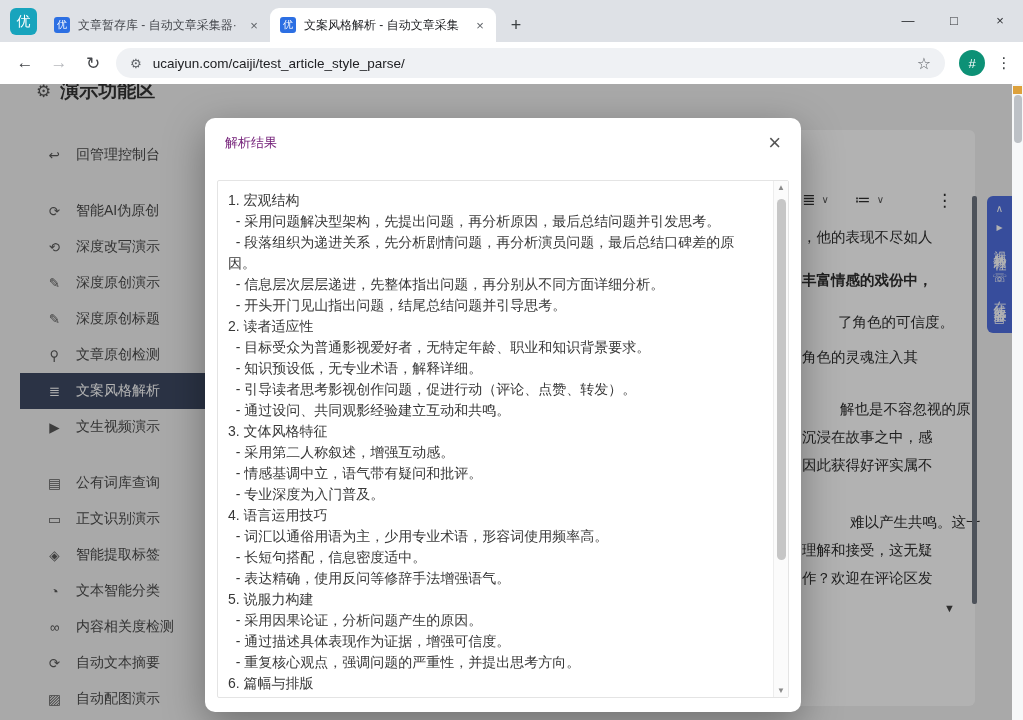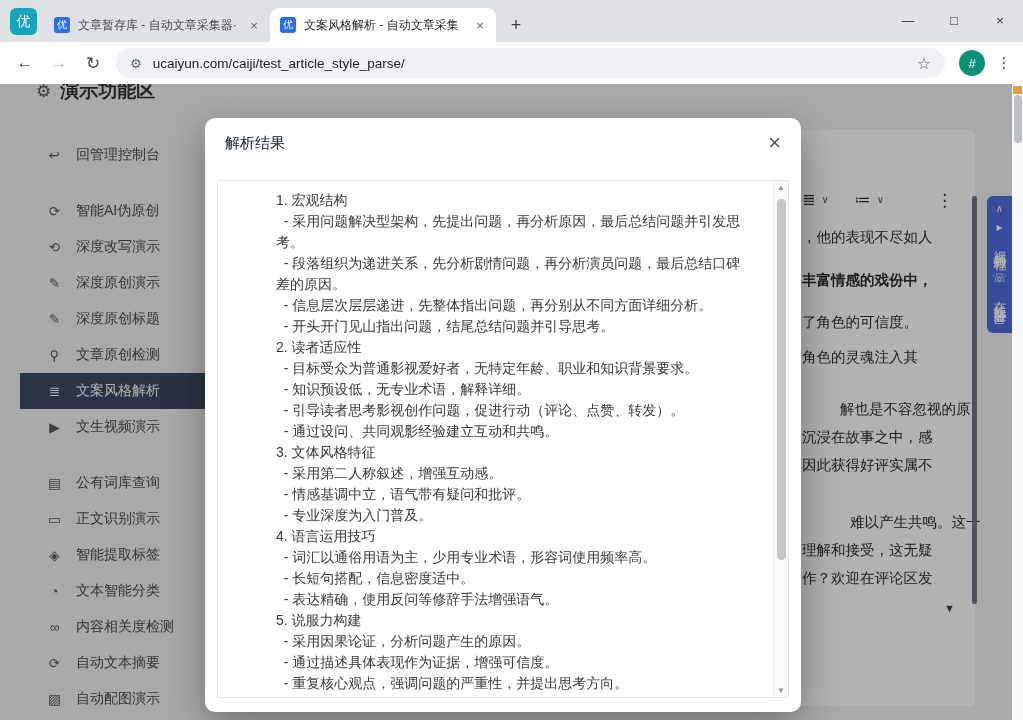--- a/index.html
+++ b/index.html
@@ -77,26 +77,26 @@
   .fb-divider { width:13px; height:1px; background:rgba(255,255,255,.55); margin:3px 0; }
   .fb-footer { font-size:12px; margin-top:2px; }
 
   .dim-overlay { position:absolute; inset:0; background:rgba(0,0,0,.30); z-index:5; }
 
   
   .modal { position:absolute; left:205px; top:34px; width:596px; height:594px; background:#fff;
     border-radius:10px; box-shadow:0 12px 40px rgba(0,0,0,.35); z-index:10; }
   .modal-header { height:50px; display:flex; align-items:center; justify-content:space-between;
     padding:0 20px; }
-  .modal-title { font-size:15px; color:#0f172a; }
+  .modal-title { font-size:13px; color:#701a75; }
   .modal-close { font-size:22px; color:#555; line-height:1; }
   .modal-body { position:absolute; left:12px; right:12px; top:62px; bottom:14px;
     border:1px solid #e4e4e4; border-radius:2px; padding:9px 34px 0 10px; overflow:hidden;
     font-size:14px; line-height:21px; color:#383838; }
-  .result-line { white-space:pre-wrap;margin-left:48px; }
+  .result-line { white-space:pre-wrap; }
   .modal-scrollbar { position:absolute; right:13px; top:63px; bottom:15px; width:15px;
     background:#fbfbfb; border-left:1px solid #ededed; display:flex; flex-direction:column;
     align-items:center; justify-content:space-between; padding:2px 0; }
   .sb-arrow { font-size:8px; color:#8a8a8a; }
   .sb-thumb { position:absolute; left:3px; top:18px; width:9px; height:70%;
     background:#c6c6c6; border-radius:5px; }
 
   
   .browser-scrollbar { position:absolute; right:0; top:84px; width:11px; height:636px;
     background:#f7f8f9; z-index:8; }
@@ -238,21 +238,21 @@
     <span class="tb-group">
       <span>≔</span>
       <span class="chev">∨</span>
     </span>
   </div>
   <div class="editor-kebab">⋮</div>
 
   <div class="fragments-layer">
       <div class="fragment" style="top: 144px;">，他的表现不尽如人</div>
       <div class="fragment" style="top: 187px; font-weight: bold;">丰富情感的戏份中，</div>
-      <div class="fragment" style="top: 229px;">了角色的可信度。</div>
+      <div class="fragment" style="top: 229px; margin-left: 36px;">了角色的可信度。</div>
       <div class="fragment" style="top: 264px; text-align: right;">角色的灵魂注入其</div>
       <div class="fragment" style="top: 316px; padding-left: 38px;">解也是不容忽视的原</div>
       <div class="fragment" style="top: 344px;">沉浸在故事之中，感</div>
       <div class="fragment" style="top: 372px;">因此获得好评实属不</div>
       <div class="fragment" style="top: 429px; padding-left: 48px;">难以产生共鸣。这一</div>
       <div class="fragment" style="top: 457px;">理解和接受，这无疑</div>
       <div class="fragment" style="top: 485px;">作？欢迎在评论区发</div>
     </div>
   <div class="scroll-hint">▼</div>
   <div class="editor-scrollbar"></div>

